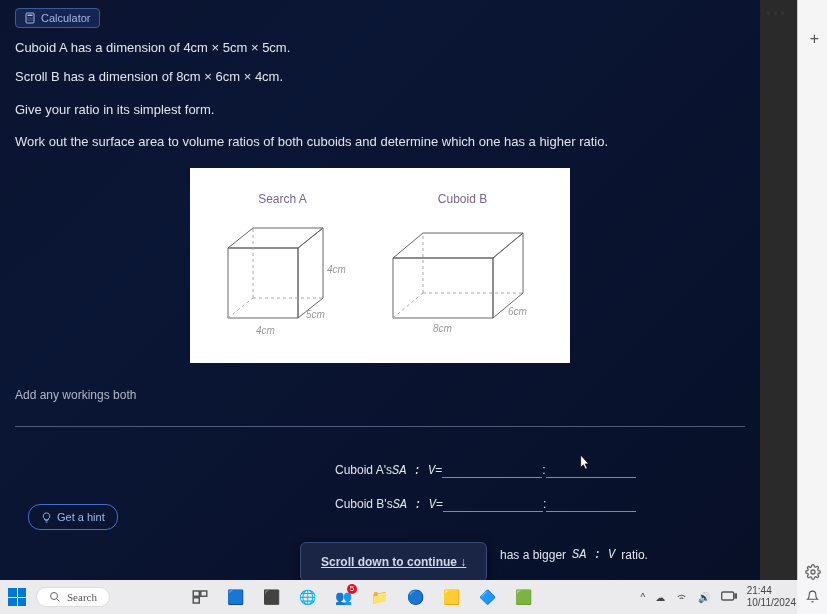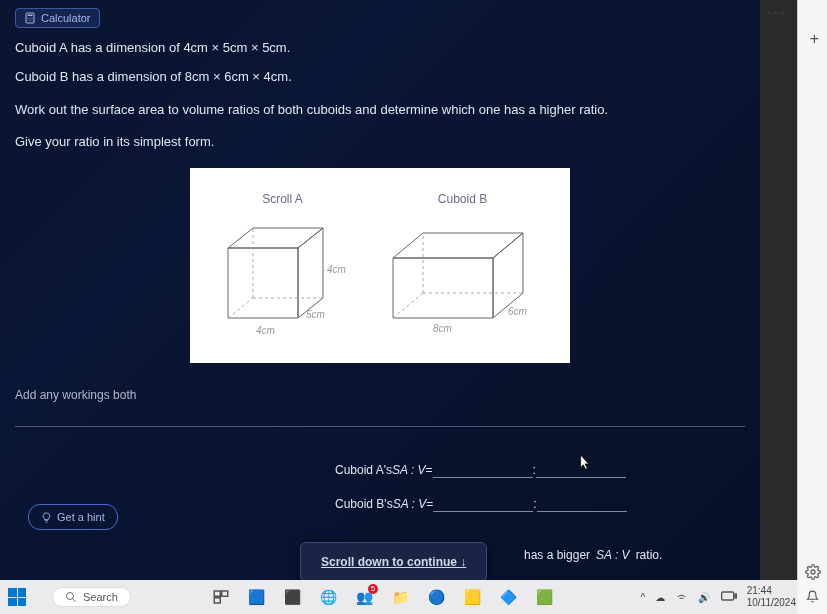--- a/index.html
+++ b/index.html
@@ -111,21 +111,21 @@
     margin-left: 320px;
     font-size: 12px;
     color: #e0e5f0;
   }
   .answer-row {
     display: flex;
     align-items: baseline;
     margin-bottom: 18px;
   }
   .ans-label { white-space: nowrap; }
-  .ans-italic { font-style: italic; font-family: Liberation Sans, sans-serif; }
+  .ans-italic { font-style: italic; font-family: Liberation Mono, monospace; }
   .ans-input {
     border: none;
     border-bottom: 1px solid #808aa8;
     background: transparent;
     width: 100px;
     height: 16px;
     color: #fff;
     font-size: 12px;
   }
   .ans-input.sm { width: 90px; }
@@ -159,37 +159,37 @@
     text-decoration: underline;
   }
   .bigger-row {
     position: absolute;
     bottom: 18px;
     left: 500px;
     font-size: 12px;
     display: flex;
     align-items: flex-start;
     gap: 6px;
-    margin-left: 24px;
   }
   .taskbar {
     position: absolute;
     bottom: 0;
     left: 0;
     width: 827px;
     height: 34px;
     background: rgba(245,245,248,0.95);
     display: flex;
     align-items: center;
     padding: 0 8px;
   }
   .tb-start {
     display: flex;
     align-items: center;
-    gap: 26px;
+    gap: 10px;
+    font-family: Liberation Serif, serif;
   }
   .win-logo {
     width: 18px; height: 18px;
     display: grid;
     grid-template: 1fr 1fr / 1fr 1fr;
     gap: 1px;
   }
   .win-logo div { background: #0078d4; }
   .win-logo div:nth-child(1){background:#0078d4;}
   .win-logo div:nth-child(2){background:#0078d4;}
@@ -276,28 +276,28 @@
         <circle cx="12" cy="12" r="1"></circle>
         <circle cx="16" cy="12" r="1"></circle>
         <circle cx="8" cy="16" r="1"></circle>
         <circle cx="12" cy="16" r="1"></circle>
         <circle cx="16" cy="16" r="1"></circle>
       </svg>
     <span>Calculator</span>
   </div>
 
   <p class="question-text">Cuboid A has a dimension of 4cm × 5cm × 5cm.</p>
-  <p class="question-text">Cuboid B has a dimension of 8cm × 6cm × 4cm.</p>
+  <p class="question-text">Scroll B has a dimension of 8cm × 6cm × 4cm.</p>
+  <p class="question-text" style="margin-top:12px">Give your ratio in its simplest form.</p>
   <p class="question-text" style="margin-top:12px">Work out the surface area to volume ratios of both cuboids and determine which one has a higher ratio.</p>
-  <p class="question-text" style="margin-top:12px">Give your ratio in its simplest form.</p>
 
   <div class="diagram-box">
     <div class="cuboid-wrap">
       <div class="cuboid-title">
-        <span>Scroll A</span>
+        <span>Search A</span>
       </div>
       <svg width="130" height="120" viewBox="0 0 130 120">
         <polygon points="10,30 80,30 80,100 10,100" fill="none" stroke="#666" stroke-width="1"></polygon>
         <polygon points="10,30 35,10 105,10 80,30" fill="none" stroke="#666" stroke-width="1"></polygon>
         <polygon points="80,30 105,10 105,80 80,100" fill="none" stroke="#666" stroke-width="1"></polygon>
         <line x1="10" y1="100" x2="35" y2="80" stroke="#aaa" stroke-width="1" stroke-dasharray="3,3"></line>
         <line x1="35" y1="80" x2="105" y2="80" stroke="#aaa" stroke-width="1" stroke-dasharray="3,3"></line>
         <line x1="35" y1="80" x2="35" y2="10" stroke="#aaa" stroke-width="1" stroke-dasharray="3,3"></line>
         <text x="38" y="116" font-size="10" fill="#999">4cm</text>
         <text x="88" y="100" font-size="10" fill="#999">5cm</text>

